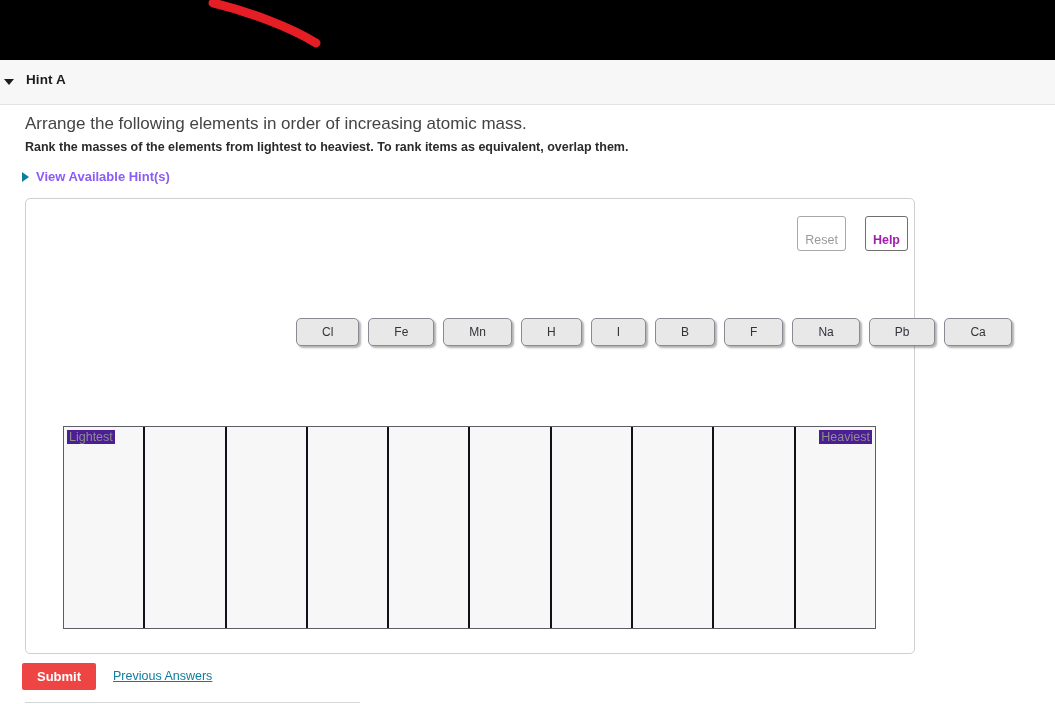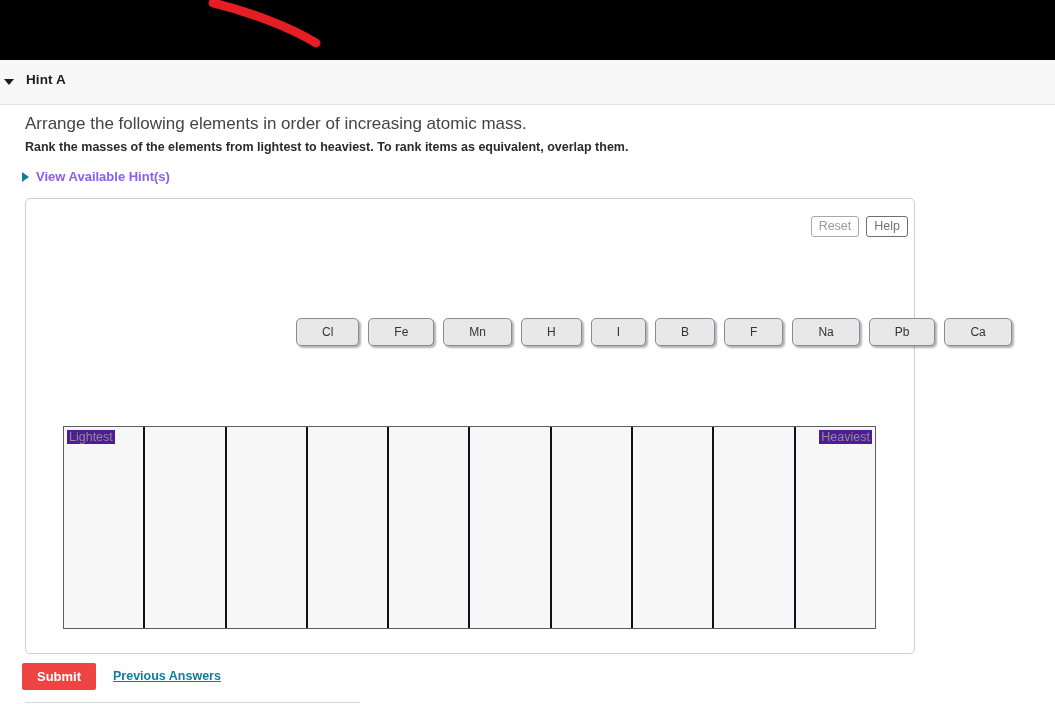--- a/index.html
+++ b/index.html
@@ -122,33 +122,34 @@
     right: 6px; top: 17px;
     display: flex;
     gap: 7px;
   }
   .panel-btn {
     font-family: "Liberation Sans", sans-serif;
     font-size: 12.5px;
     background: #ffffff;
     border: 1px solid #8d8d8d;
     border-radius: 3px;
-    padding: 2px 7px 3px 7px;
+    padding: 16px 7px 3px 7px;
     line-height: 14px;
     cursor: pointer;
+    margin-left: 12px;
   }
   .panel-btn.disabled {
     color: #9a9a9a;
     border-color: #a8a8a8;
     cursor: default;
   }
   .panel-btn.active {
-    color: #737373;
+    color: #a21caf;
     border-color: #6f6f6f;
-    font-weight: normal;
+    font-weight: bold;
   }
 
   
   .tile-tray {
     position: absolute;
     left: 270px;
     top: 119px;
     display: flex;
     align-items: center;
     gap: 9px;
@@ -216,21 +217,21 @@
     font-weight: bold;
     border: none;
     border-radius: 2px;
     cursor: pointer;
     font-family: "Liberation Sans", sans-serif;
   }
   .prev-answers {
     position: absolute;
     left: 113px; top: 669px;
     font-size: 12.5px;
-    font-weight: bold;
+    font-weight: normal;
     color: #0f7d9e;
     text-decoration: underline;
     cursor: pointer;
     text-align: right;
   }
   .bottom-rule {
     position: absolute;
     left: 25px; top: 702px;
     width: 335px;
     height: 1px;

